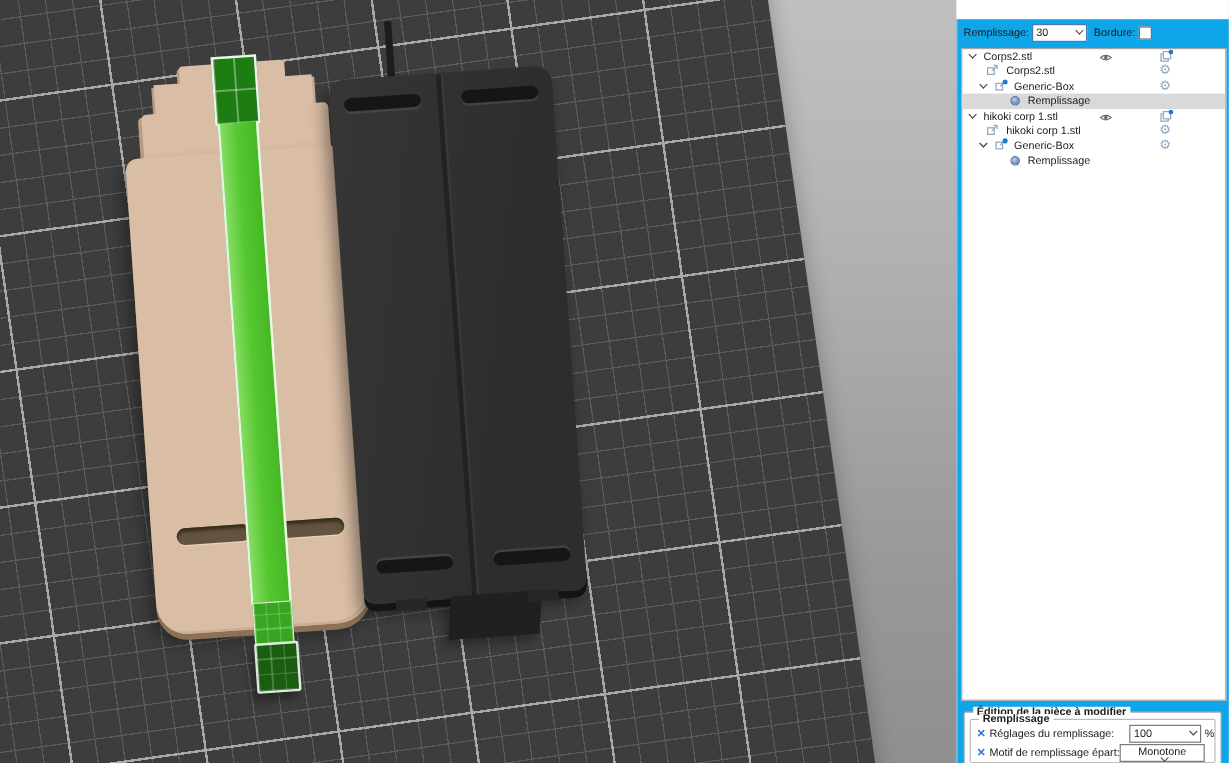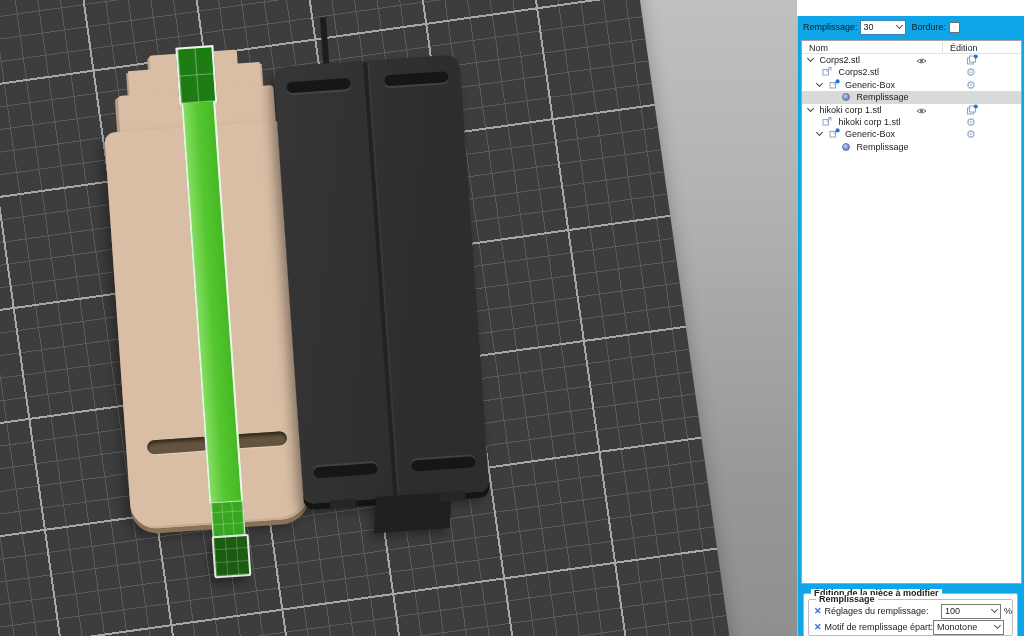--- a/index.html
+++ b/index.html
@@ -132,21 +132,21 @@
   .groupbox { position:absolute; border:1px solid #b0b0b0; border-radius:2px; background:#fff; }
   .gb-outer { left:5px; top:577px; width:215px; height:46px; }
   .gb-inner { left:4px; top:5px;  width:205px; height:37px; border-color:#bcbcbc; }
   .gb-title { position:absolute; top:-5px; left:7px; background:#fff; padding:0 3px;
     font-weight:bold; color:#1c1c1c; line-height:9px; }
   .srow { position:absolute; left:5px; height:14px; display:flex; align-items:center; width:198px; }
   .srow1 { top:4px; } .srow2 { top:20px; }
   .xicon { color:#2f6fd0; font-weight:bold; font-size:9px; margin-right:3px; flex:none; }
   .slabel { flex:none; }
   .scombo { margin-left:auto; }
-  .combo.c-density { width:60px; } .combo.c-pattern { width:72px; margin-right:8px; }
+  .combo.c-density { width:60px; } .combo.c-pattern { width:72px; margin-right:8px;flex-direction:column; }
   .unit { margin-left:3px; }
 
   .footstrip { position:absolute; left:3px; top:629px; width:221px; height:7px;
     background:#e6e6e6; border:1px solid #cfcfcf; border-bottom:none; }
 </style>
 </head>
 <body>
 
 <div class="viewport">
   <div class="plate"></div>
@@ -185,25 +185,20 @@
     <label>Remplissage:</label>
     <div class="combo focus" style="width:46px;">
       <span>30</span>
       <span class="caret"></span>
     </div>
     <label style="margin-left:6px;">Bordure:</label>
     <span class="cb"></span>
   </div>
 
   <div class="treebox">
-    <div class="thead">
-      <span class="h-name">Nom</span>
-      <span class="sep" style="left:140px;"></span>
-      <span class="h-edit">Édition</span>
-    </div>
 
     <div class="trow lvl0">
       <span class="chev"></span>
       <span>Corps2.stl</span>
       <span class="eyecell">
         <svg width="11" height="8">
             <path d="M1 4 Q5.5 0.2 10 4 Q5.5 7.8 1 4 Z" fill="none" stroke="#6b6b6b"></path>
             <circle cx="5.5" cy="4" r="1.5" fill="#6b6b6b"></circle>
           </svg>
       </span>

